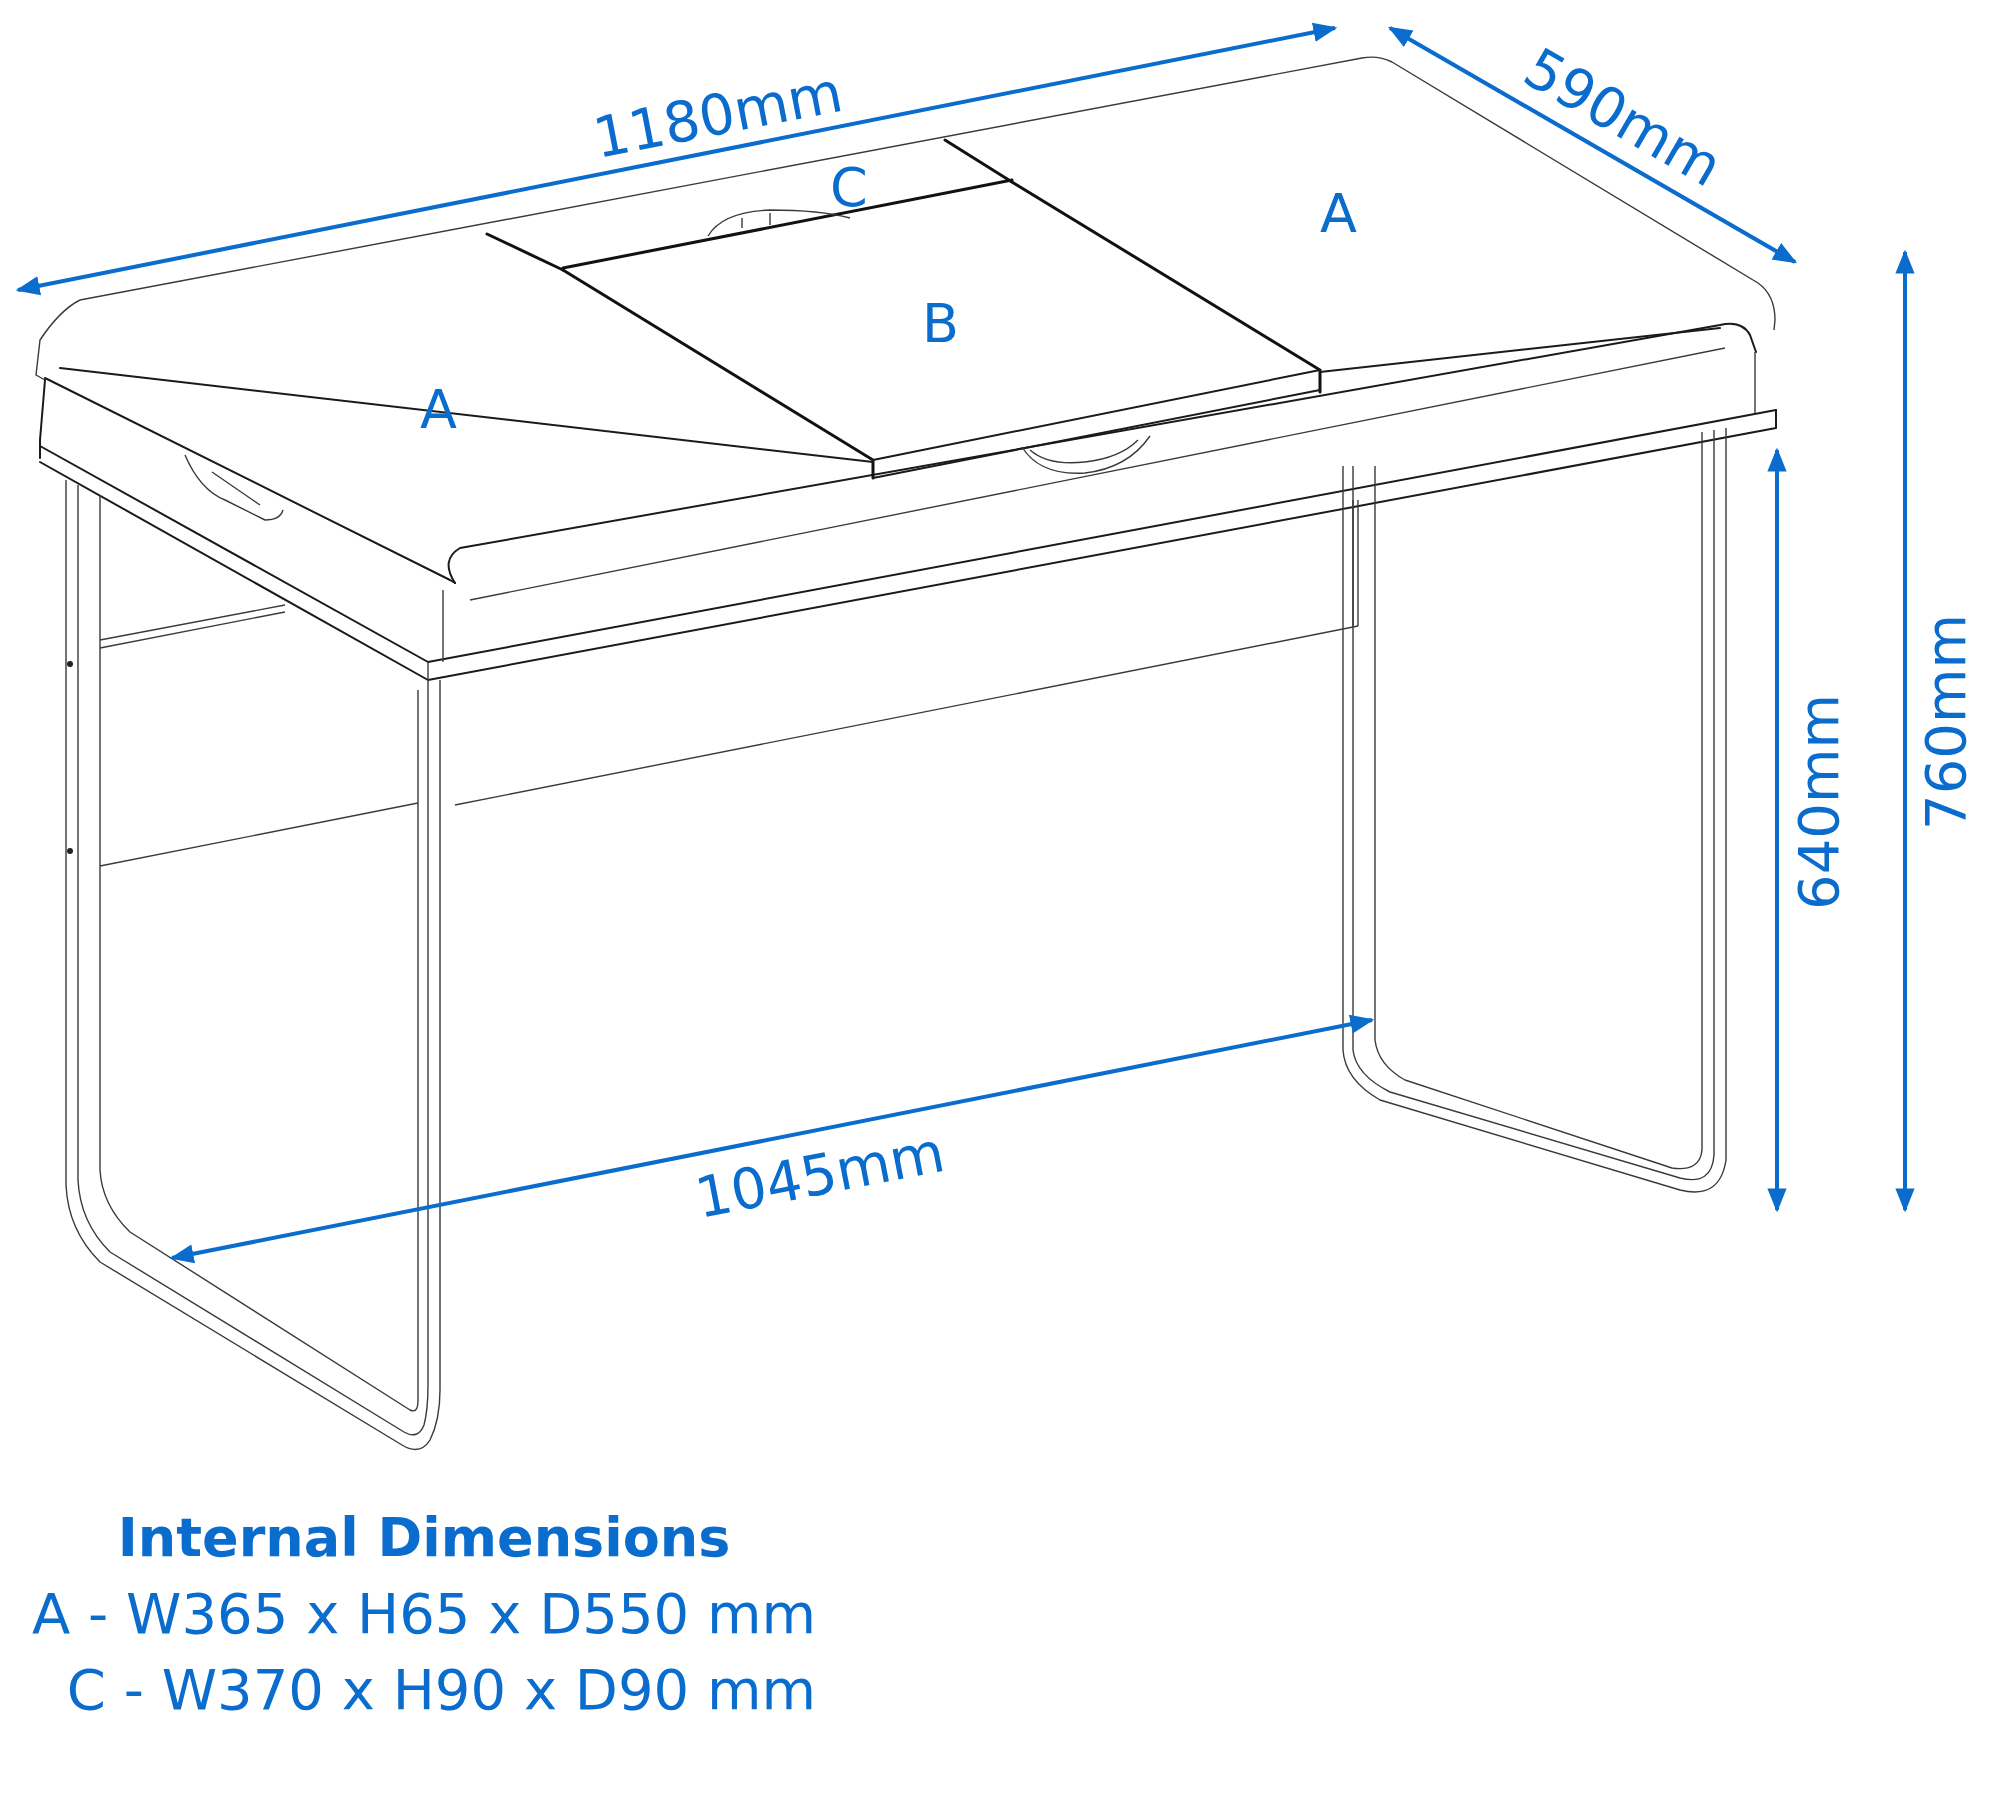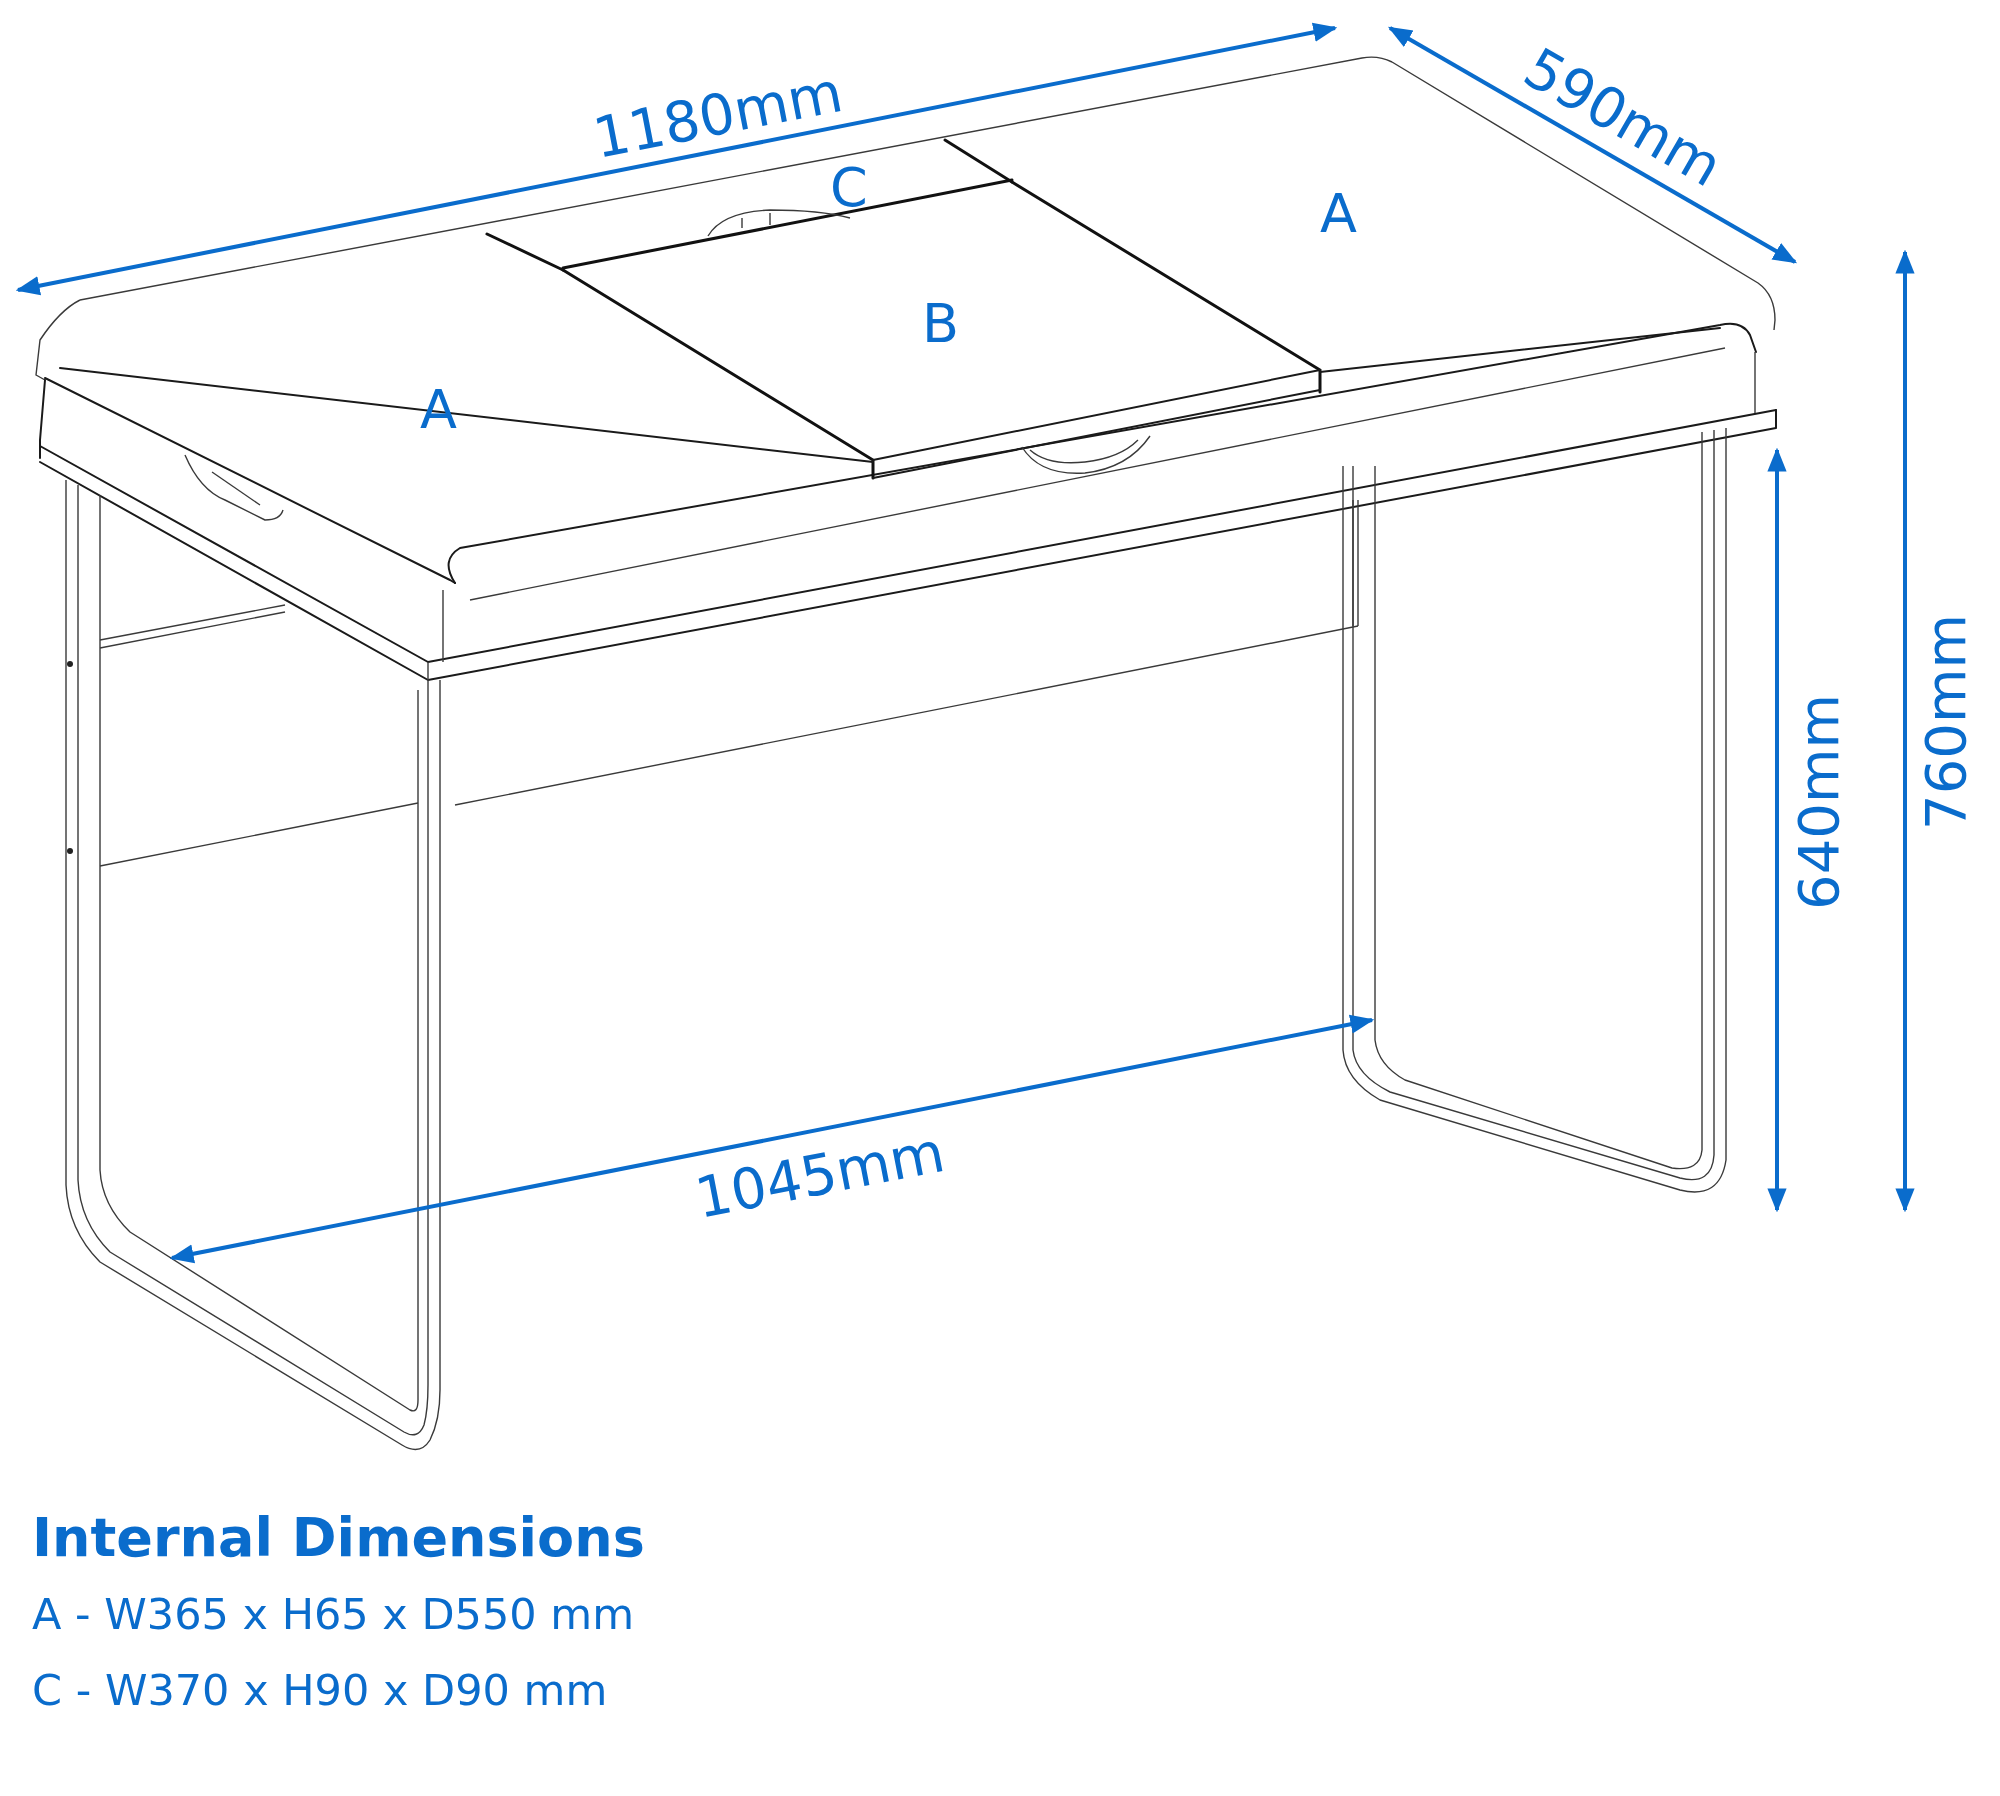--- a/index.html
+++ b/index.html
@@ -9,21 +9,21 @@
   .ln { fill: none; stroke: #1a1a1a; stroke-width: 2; stroke-linejoin: round; stroke-linecap: round; }
   .ln-thin { fill: none; stroke: #3a3a3a; stroke-width: 1.4; stroke-linejoin: round; }
   .ln-bold { fill: none; stroke: #111; stroke-width: 3; stroke-linecap: round; }
   .dim { stroke: #0a6ccc; stroke-width: 4; fill: none; }
   .arrowhead { fill: #0a6ccc; }
   .dim-text { fill: #0a6ccc; font-family: "DejaVu Sans", sans-serif; font-size: 56px; }
   .zone-text { fill: #0a6ccc; font-family: "DejaVu Sans", sans-serif; font-size: 54px; }
   #legend { position: absolute; left: 32px; top: 1500px; color: #0a6ccc; }
   #legend .title { font-family: "DejaVu Sans", sans-serif; font-weight: bold;
                    font-size: 54px; line-height: 76px; text-align: center; }
-  #legend .row { font-family: "DejaVu Sans", sans-serif; font-size: 43px; line-height: 76px; }
+  #legend .row { font-family: "DejaVu Sans", sans-serif; font-size: 56px; line-height: 76px; text-align: right; }
 </style>
 </head>
 <body>
 
 <svg id="drawing" viewBox="0 0 2000 1796" xmlns="http://www.w3.org/2000/svg">
   <defs>
     <marker id="ah" viewBox="0 0 10 10" refX="9" refY="5" markerWidth="6" markerHeight="6" orient="auto-start-reverse">
       <path d="M0,1 L10,5 L0,9 z" class="arrowhead"></path>
     </marker>
   </defs>

